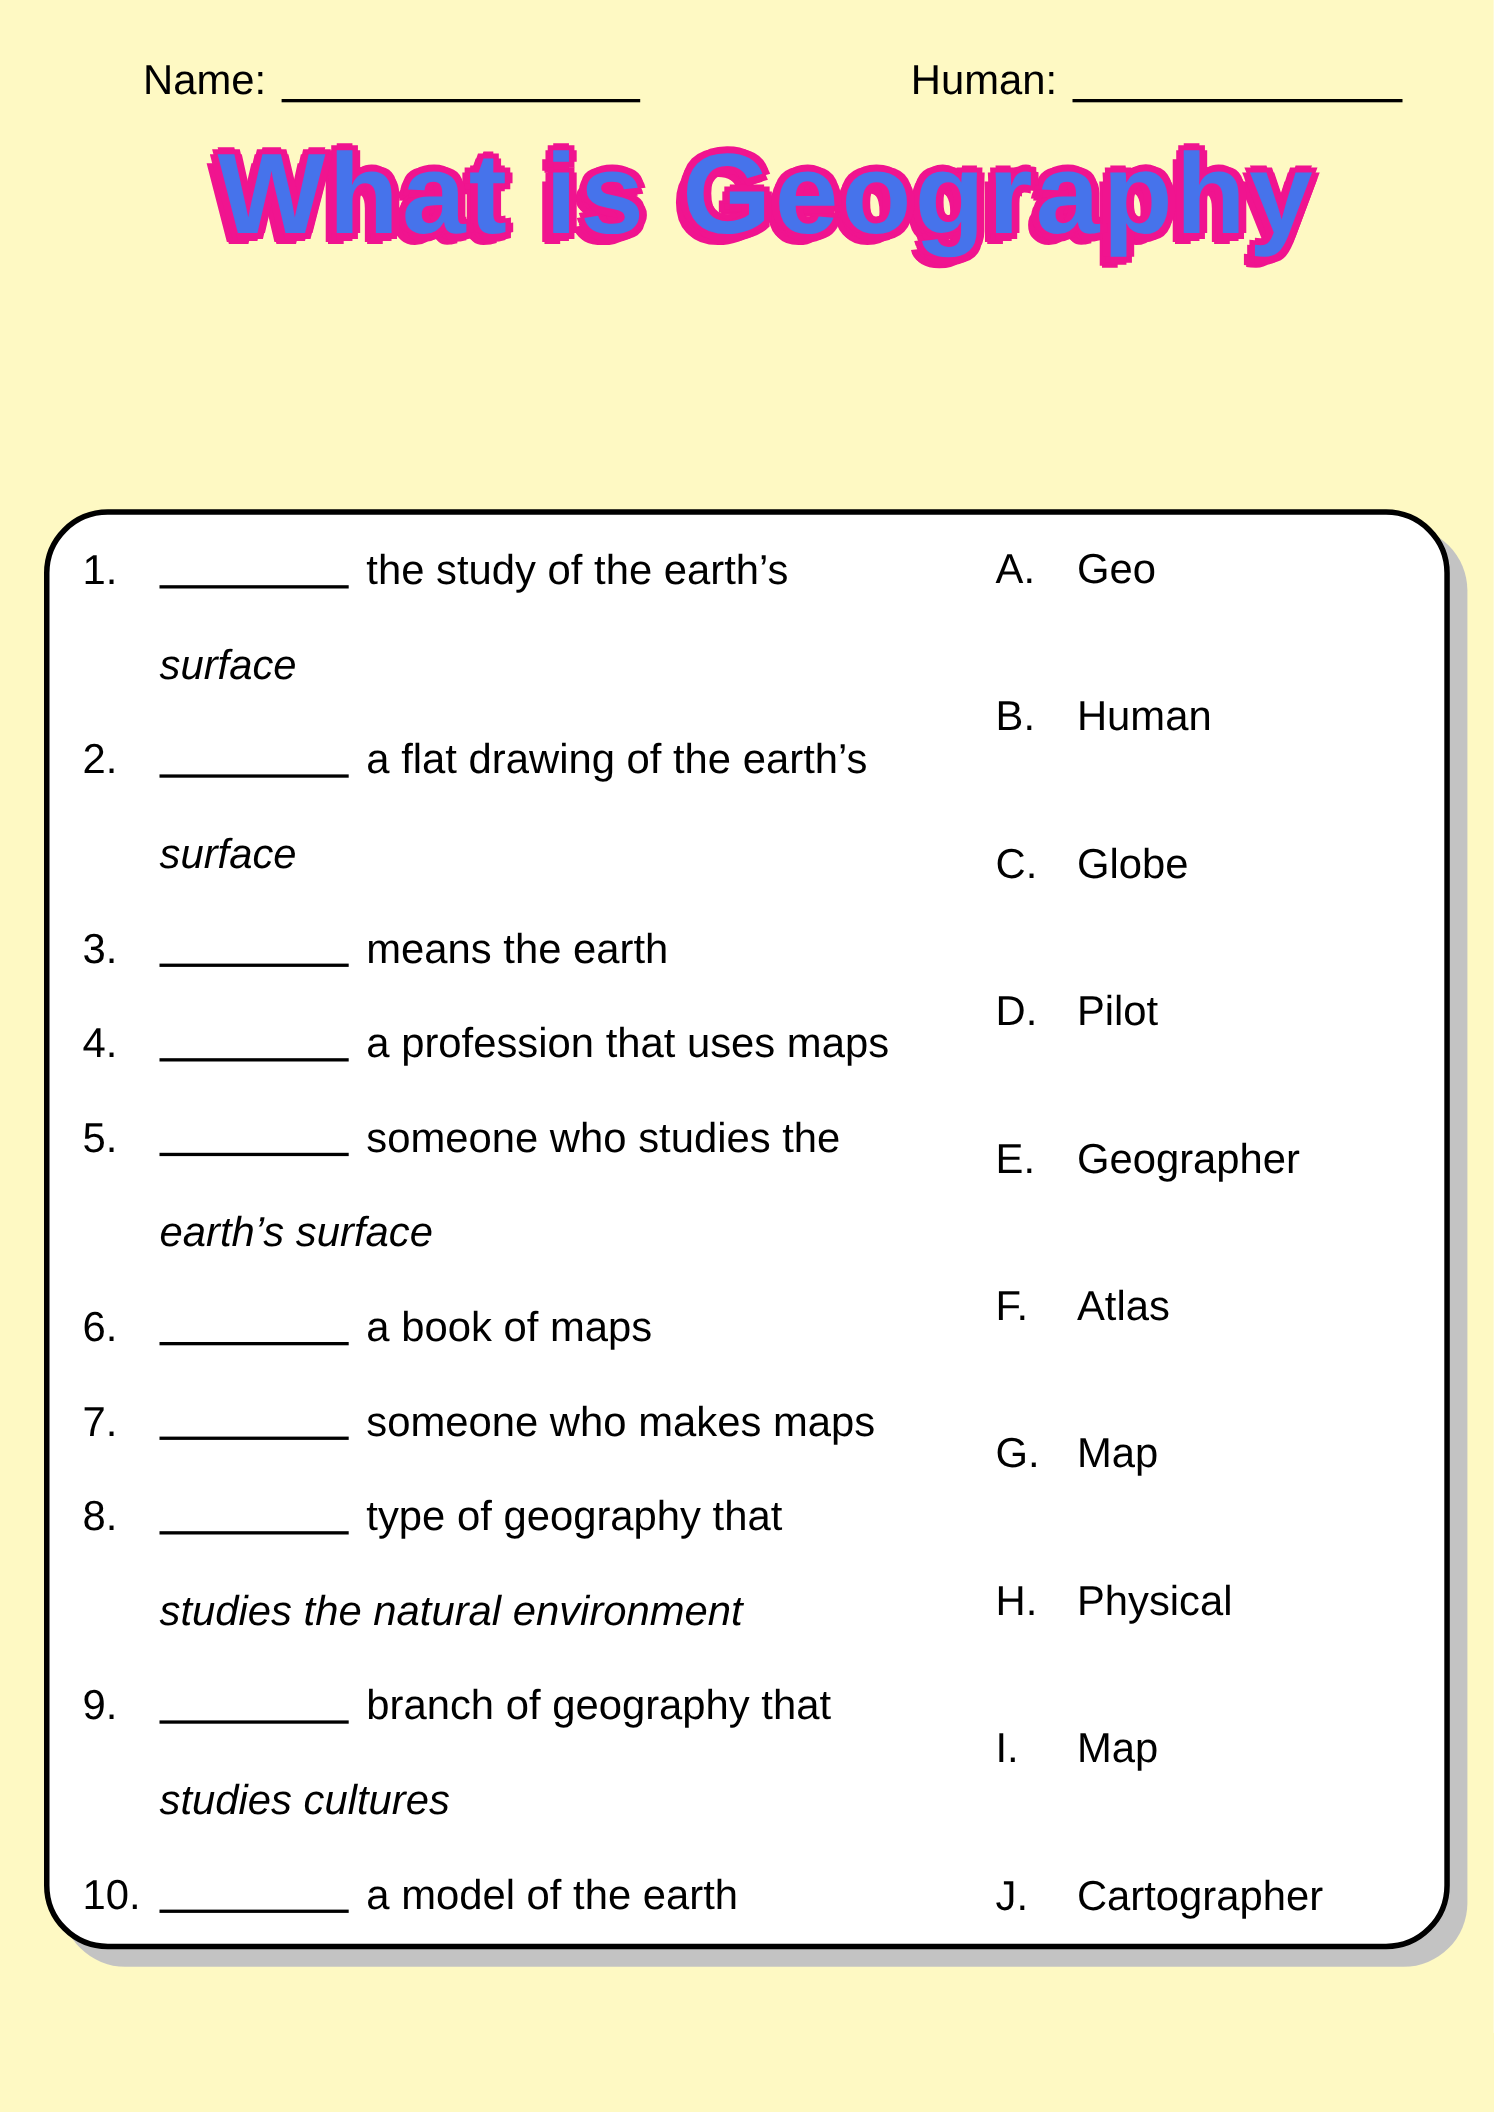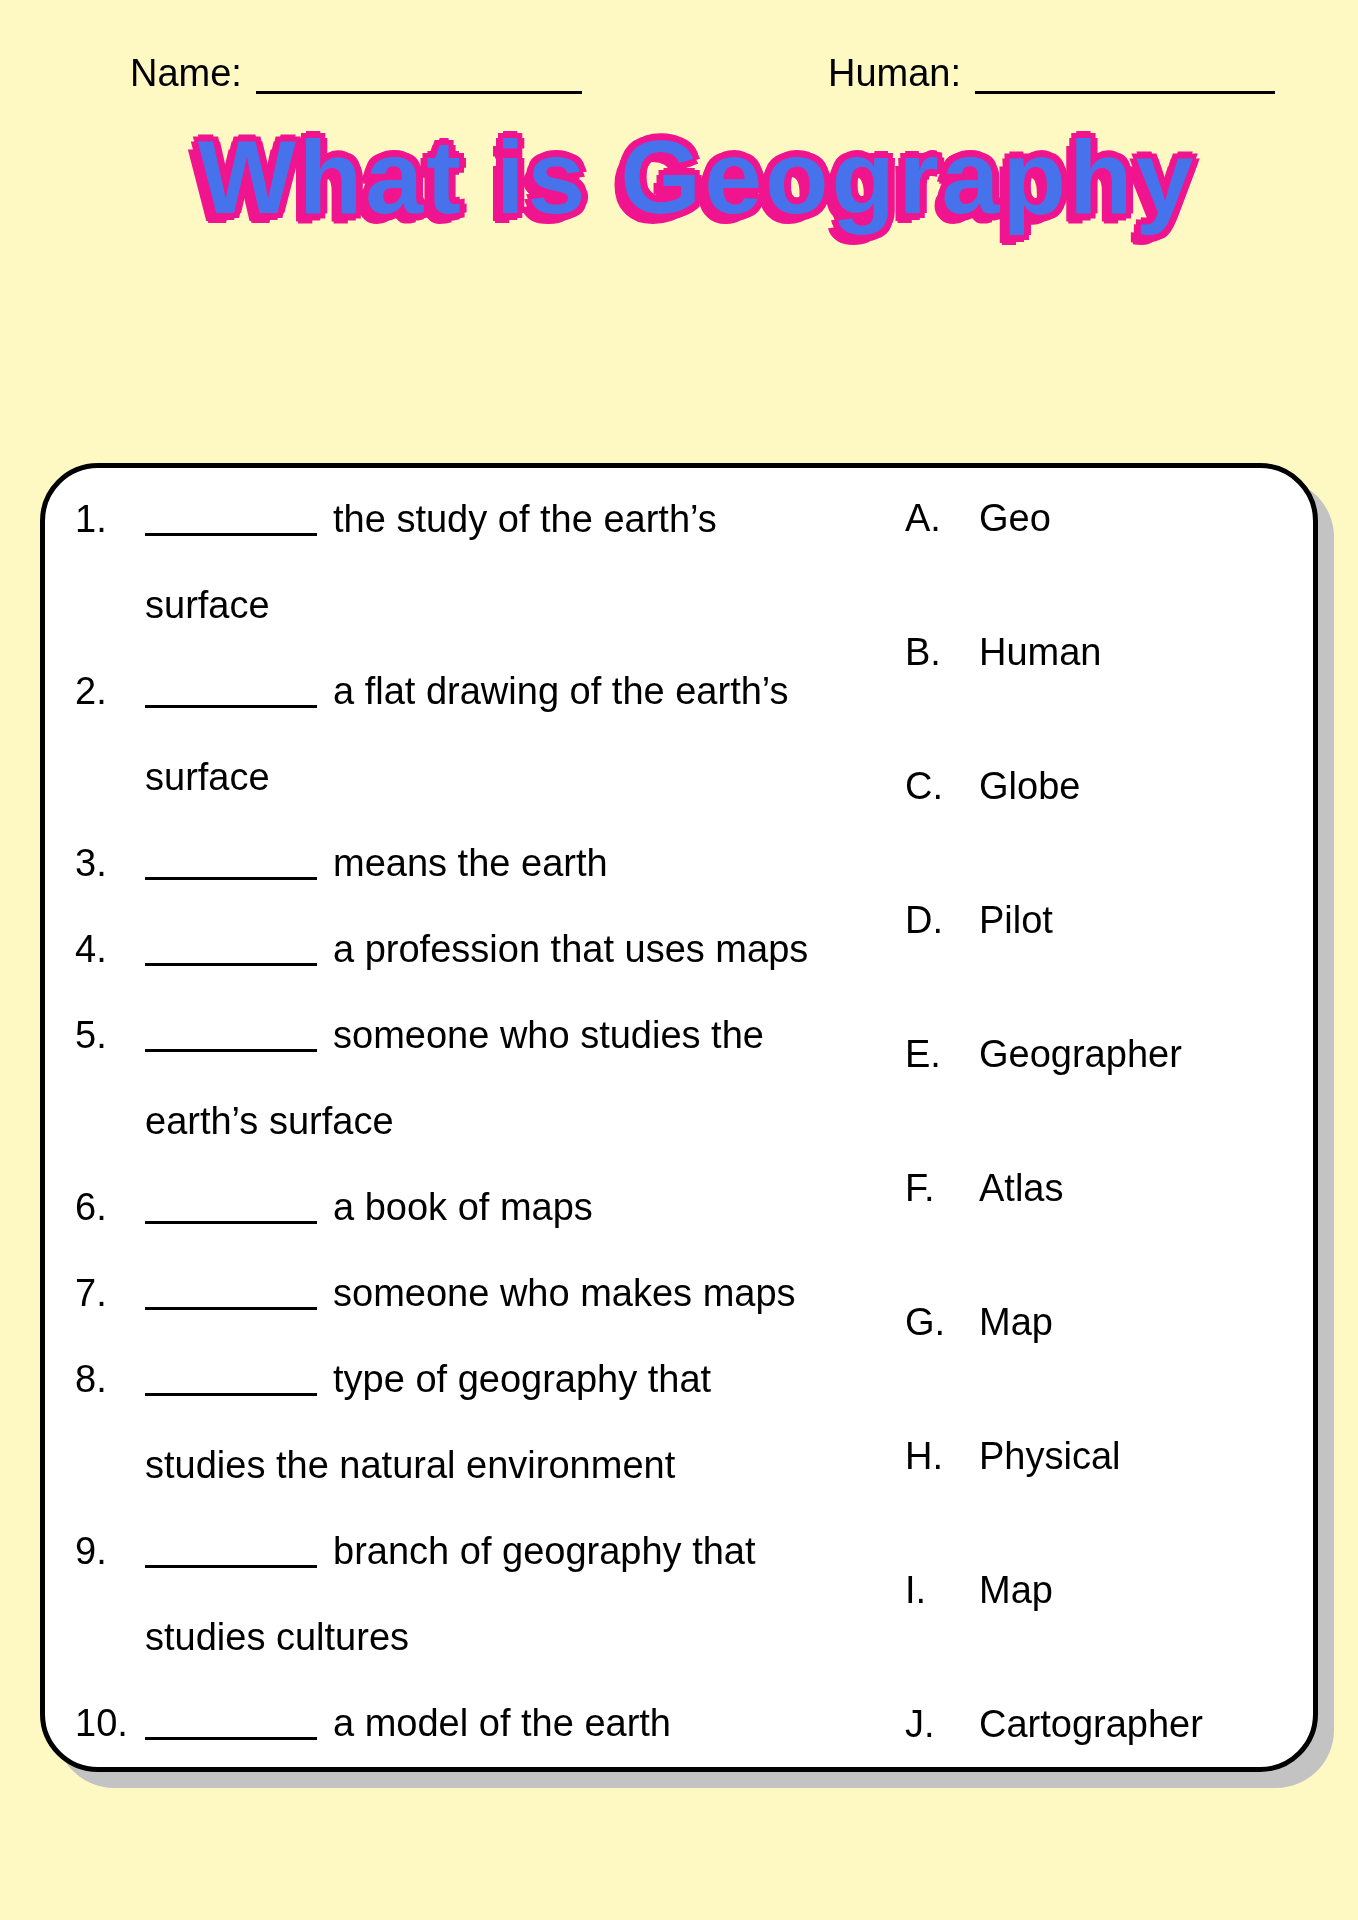--- a/index.html
+++ b/index.html
@@ -60,21 +60,21 @@
     width:830px; padding:8px 0 0 30px;
     font-size:38px; line-height:86px;
   }
   .col-a li{ white-space:nowrap; }
   .qnum{ display:inline-block; width:70px; }
   .qblank{
     display:inline-block; width:172px; height:0.9em;
     border-bottom:3px solid var(--ink);
     margin-right:16px; transform:translateY(4px);
   }
-  .qline2{ display:block; margin-left:70px; white-space:nowrap; }
+  .qline2{ display:block; margin-left:70px; white-space:nowrap;font-style:italic; }
   .qline2:empty{ display:none; }
   .col-b{
     padding-left:30px; font-size:38px;
     transform:translateY(-17px);
   }
   .col-b li{ height:134px; display:flex; align-items:center; white-space:nowrap; }
   .bletter{ display:inline-block; width:74px; }
 </style>
 </head>
 <body>

